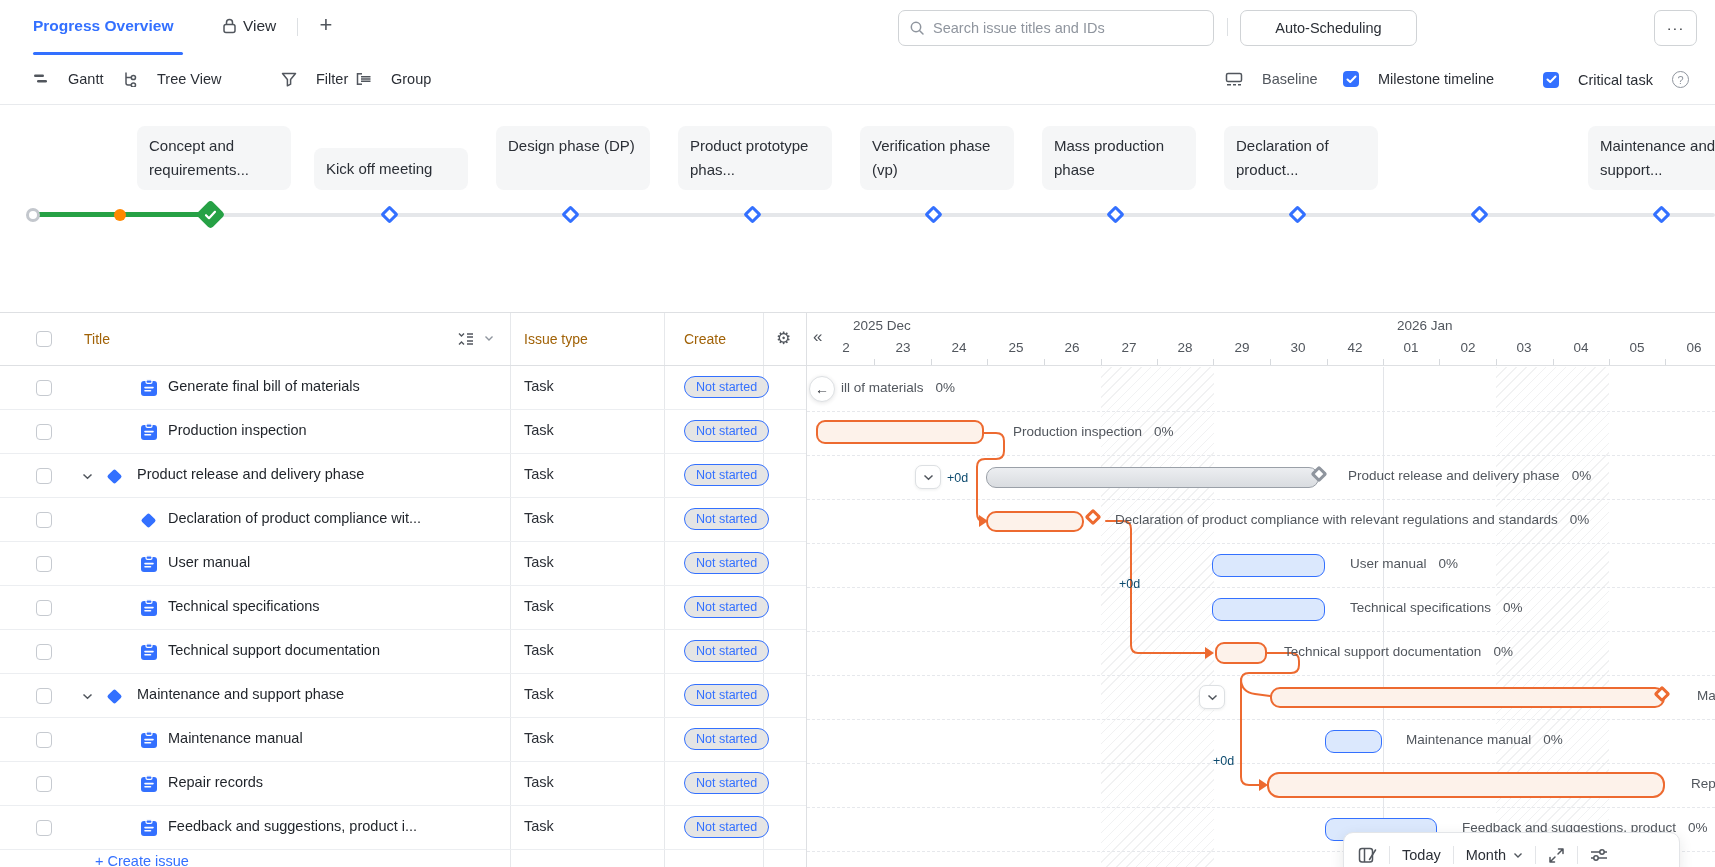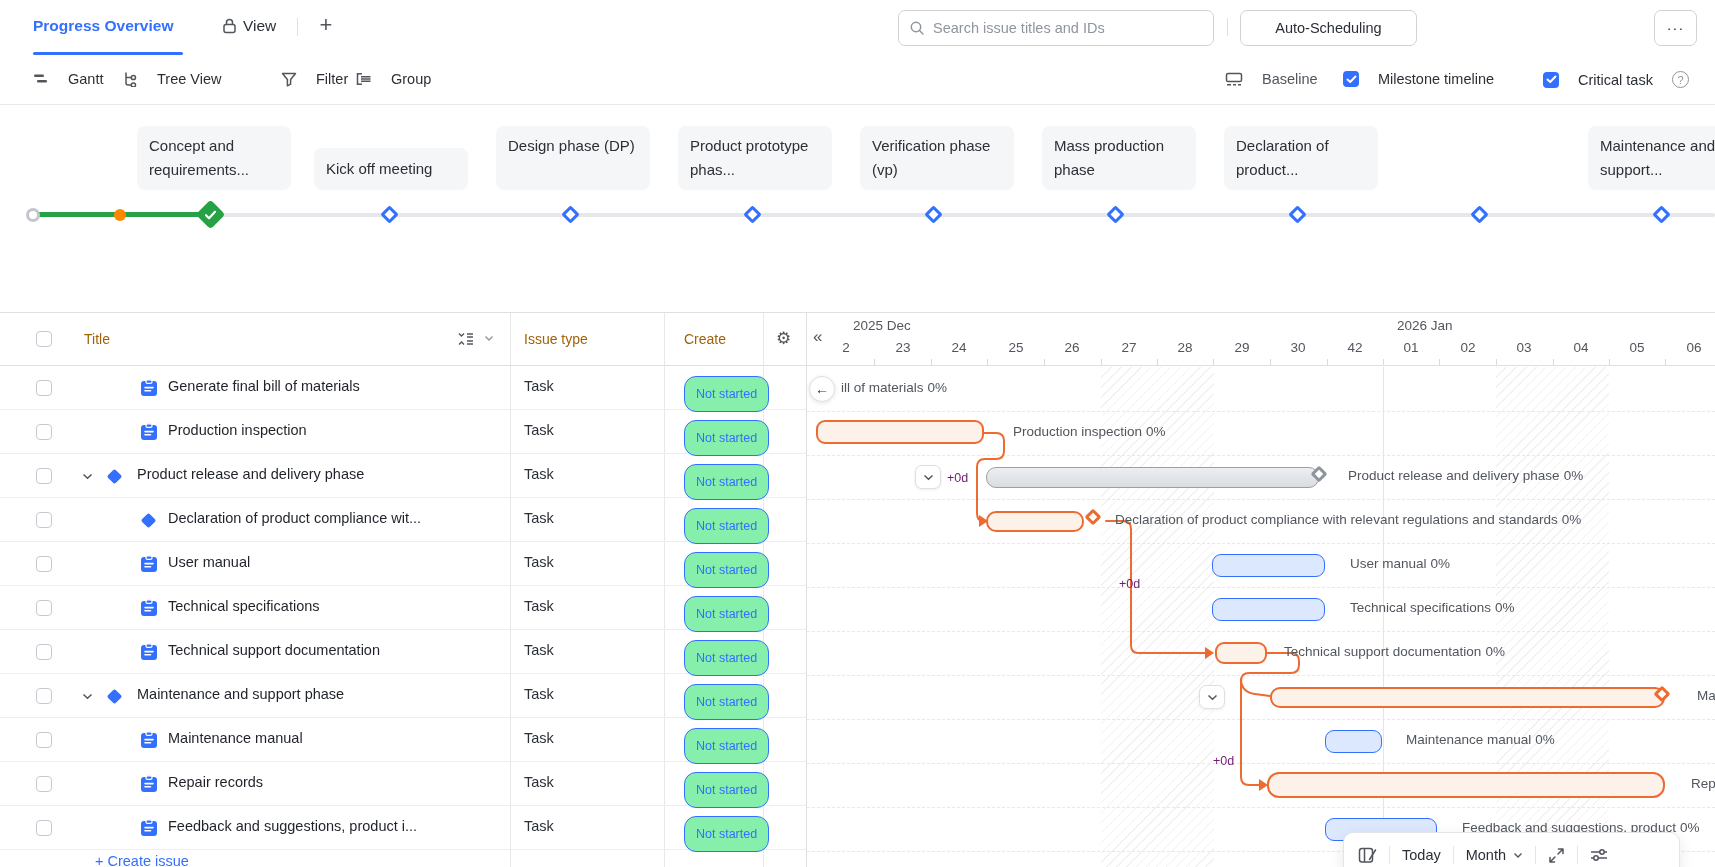--- a/index.html
+++ b/index.html
@@ -47,21 +47,21 @@
   .th-label { position:absolute; top:18px; font-size:14px; color:#a16207; }
   .col-line { position:absolute; top:0; bottom:0; width:1px; background:#e6e8eb; }
   .checkbox { position:absolute; left:36px; width:16px; height:16px; border:1.5px solid #c6cad0; border-radius:4px; background:#fff; cursor:pointer; }
   .trow { position:absolute; left:0; width:100%; height:44px; border-bottom:1px solid #eceef1; }
   .trow .checkbox { top:14px; }
   .row-chevron { position:absolute; left:82px; top:19px; cursor:pointer; }
   .ic-task { position:absolute; top:13px; width:18px; height:18px; }
   .ic-diamond { position:absolute; top:17px; width:11px; height:11px; background:#3370ff; transform:rotate(45deg); border-radius:2px; }
   .row-title { position:absolute; top:12px; font-size:14.5px; color:#1f2329; white-space:nowrap; overflow:hidden; max-width:330px; }
   .cell-type { position:absolute; left:524px; top:12px; font-size:14.5px; color:#2b2f36; }
-  .pill { position:absolute; left:684px; top:10px; height:36px; padding:0 11px; border:1.3px solid #3370ff; color:#3370ff; border-radius:12px; font-size:12.5px; display:flex; align-items:center; white-space:nowrap; background:#86efac; cursor:pointer; }
+  .pill { position:absolute; left:684px; top:10px; height:22px; padding:0 11px; border:1.3px solid #3370ff; color:#3370ff; border-radius:12px; font-size:12.5px; display:flex; align-items:center; white-space:nowrap; background:#e5e5e5; cursor:pointer; }
   .create-row { position:absolute; left:95px; top:540px; font-size:14.5px; color:#3370ff; cursor:pointer; white-space:nowrap; }
 
   
   .gantt-panel { position:absolute; left:806px; top:313px; right:0; bottom:0; border-left:1px solid #dee0e3; background:#fff; overflow:hidden; }
   .g-header { position:absolute; left:0; top:0; right:0; height:53px; border-bottom:1px solid #dee0e3; background:#fff; }
   .g-collapse { position:absolute; left:6px; top:14px; font-size:17px; color:#51565d; cursor:pointer; }
   .g-month { position:absolute; top:5px; font-size:13.5px; color:#51565d; white-space:nowrap; }
   .g-day { position:absolute; top:27px; transform:translateX(-50%); font-size:13.5px; color:#51565d; }
   .g-tick { position:absolute; bottom:0; width:1px; height:6px; background:#d7dade; }
   .g-body { position:absolute; left:0; top:54px; right:0; bottom:0; }
@@ -69,24 +69,24 @@
   .weekend { position:absolute; top:0; bottom:0; width:113px;
      background:repeating-linear-gradient(135deg, rgba(100,106,115,0.09) 0 1px, transparent 1px 7px); }
   .month-line { position:absolute; top:0; bottom:0; left:576px; width:1px; background:#e3e5e9; }
   .gbar { position:absolute; height:24px; border-radius:9px; }
   .bar-orange { background:#fdf2ea; border:2px solid #ed6a30; }
   .bar-blue { background:#dbe8fd; border:1.6px solid #3370ff; height:23px; }
   .bar-gray { background:linear-gradient(#eceef1,#d9dce0); border:1px solid #9aa0a8; height:21px; border-radius:10px; }
   .bar-osum { background:#fdf2ea; border:2px solid #ed6a30; height:21px; border-radius:10px; }
   .gd-orange { position:absolute; width:12px; height:12px; border:3.5px solid #ed6a30; background:#fff; transform:rotate(45deg); border-radius:2px; }
   .gd-gray { position:absolute; width:12px; height:12px; border:3px solid #8f959e; background:#fff; transform:rotate(45deg); border-radius:2px; }
-  .glabel { position:absolute; font-size:13.5px; color:#51565d; white-space:nowrap; display:flex; gap:4px; }
+  .glabel { position:absolute; font-size:13.5px; color:#51565d; white-space:nowrap; display:flex; gap:12px; }
   .gbtn { position:absolute; width:26px; height:24px; background:#fff; border:1px solid #dde0e3; border-radius:7px; box-shadow:0 1px 3px rgba(31,35,41,.08); display:flex; align-items:center; justify-content:center; cursor:pointer; color:#51565d; }
   .gback { position:absolute; left:2px; top:9px; width:26px; height:26px; border-radius:50%; background:#fff; border:1px solid #dde0e3; box-shadow:0 1px 4px rgba(31,35,41,.12); display:flex; align-items:center; justify-content:center; font-size:14px; color:#2b2f36; cursor:pointer; }
-  .dep { position:absolute; font-size:12.5px; color:#701a75; }
+  .dep { position:absolute; font-size:12.5px; color:#0c4a6e; }
 
   
   .bottom-bar { position:absolute; left:1343px; top:832px; width:337px; height:46px; background:#fff; border:1px solid #e3e5e8; border-radius:10px; box-shadow:0 4px 14px rgba(31,35,41,.10); display:flex; align-items:center; padding:0 14px; gap:12px; z-index:20; }
   .bb-div { width:1px; height:18px; background:#e3e5e8; }
   .bb-text { font-size:14.5px; color:#2b2f36; cursor:pointer; white-space:nowrap; }
   svg { display:block; }
 </style>
 </head>
 <body>
 

